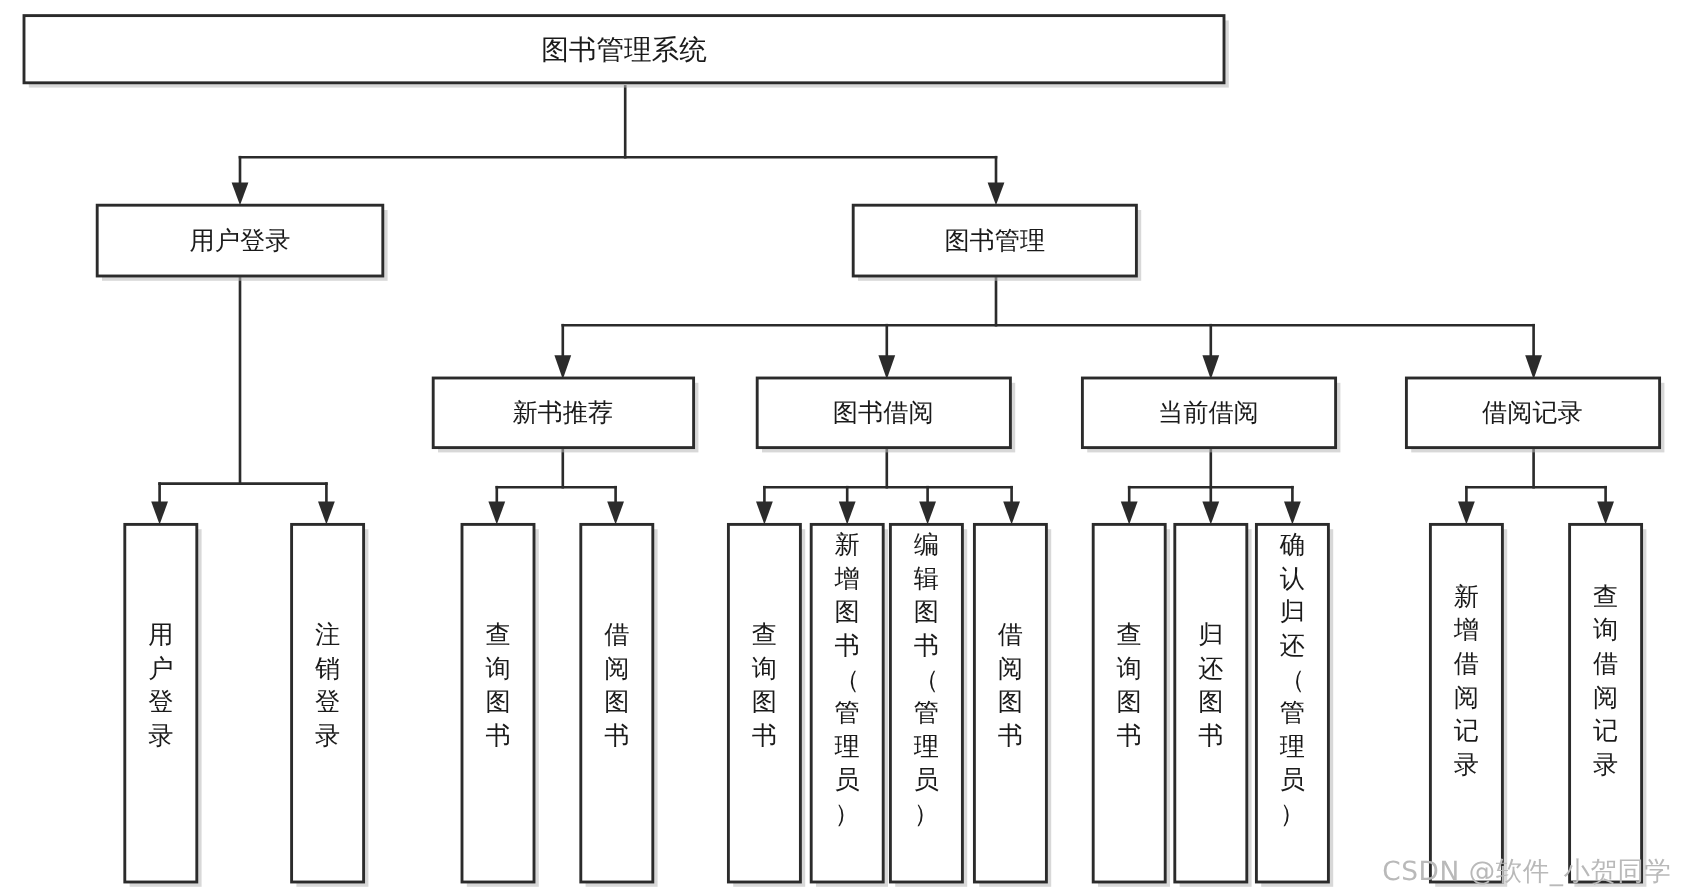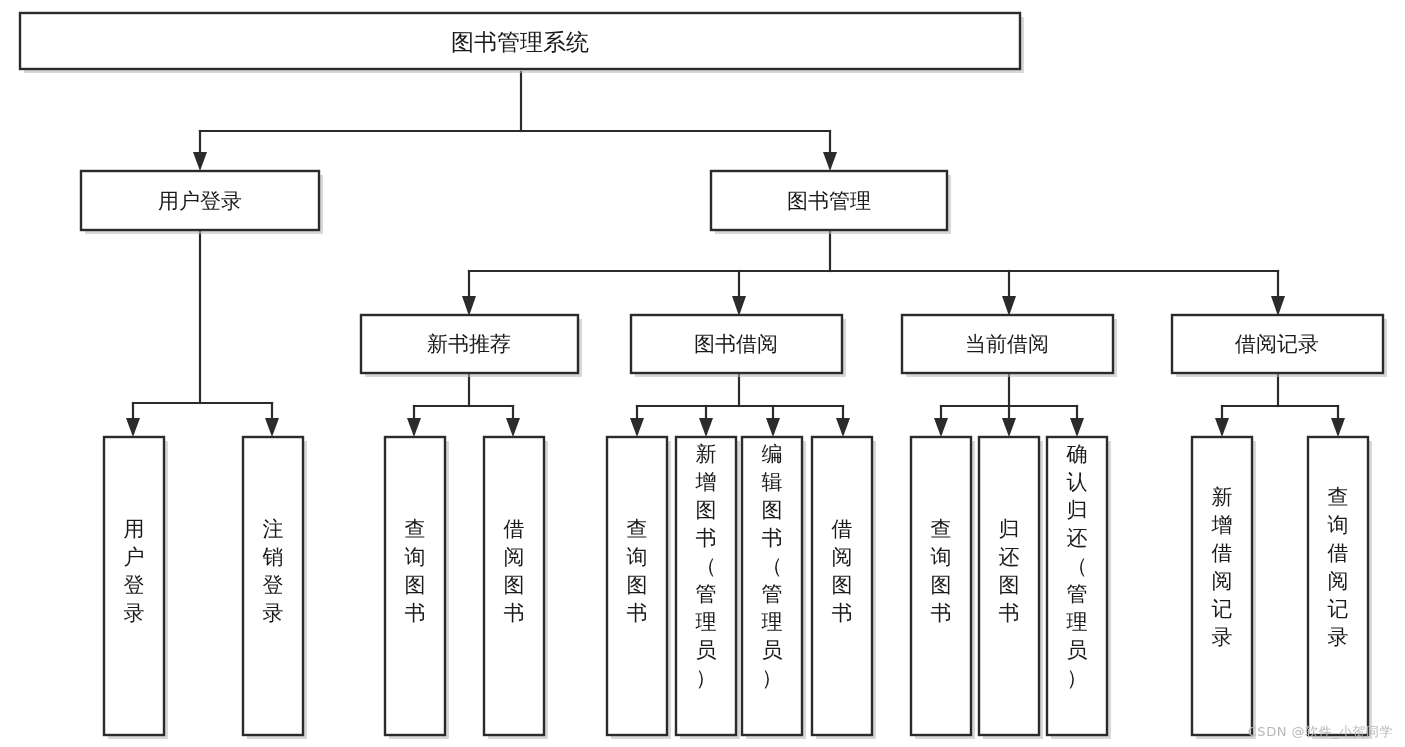--- a/index.html
+++ b/index.html
@@ -21,21 +21,21 @@
     text-anchor:middle;
     dominant-baseline:middle;
   }
   .label-h{font-size:21px;}
   .label-top{font-size:23px;}
   .label-v{font-size:21px;text-anchor:middle;}
   .watermark{
     position:absolute;
     right:12px;bottom:6px;
     font-family:"DejaVu Sans","Liberation Sans",sans-serif;
-    font-size:13px;
+    font-size:22px;
     color:#b9b9b9;
     white-space:nowrap;
     letter-spacing:.5px;
   }
 </style>
 </head>
 <body>
 
 <div id="diagram-root">
 <svg width="1405" height="747" viewBox="0 0 1405 747" xmlns="http://www.w3.org/2000/svg">

